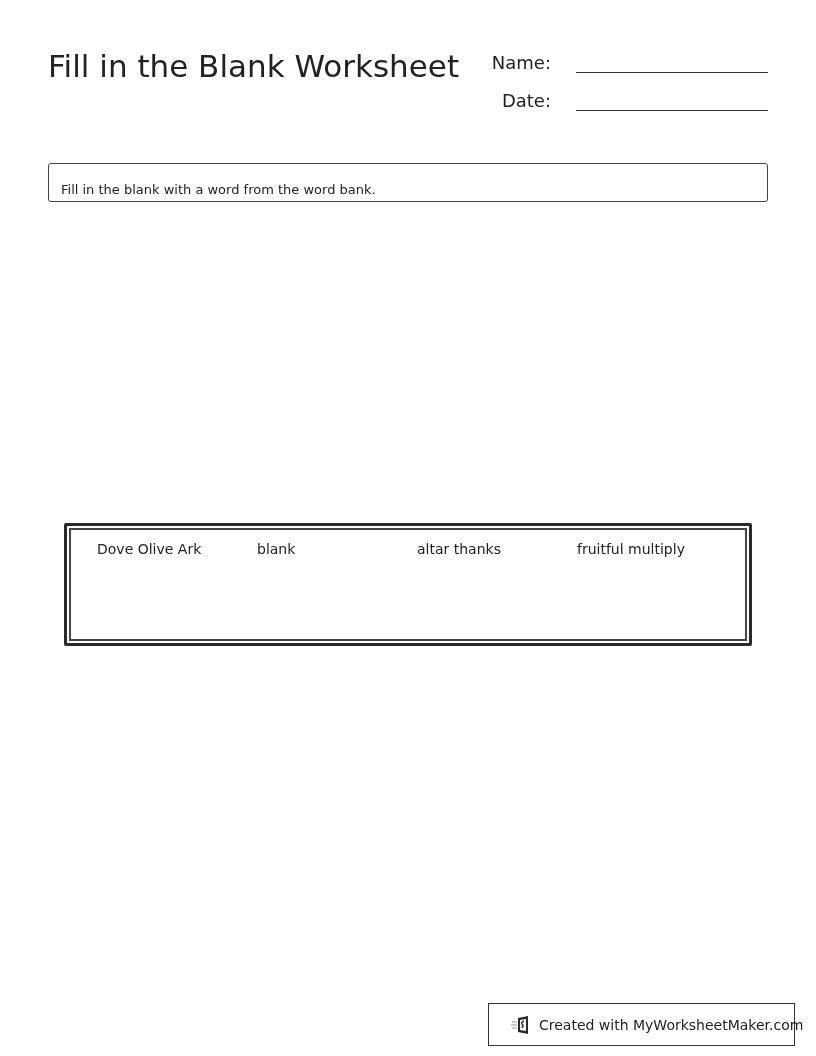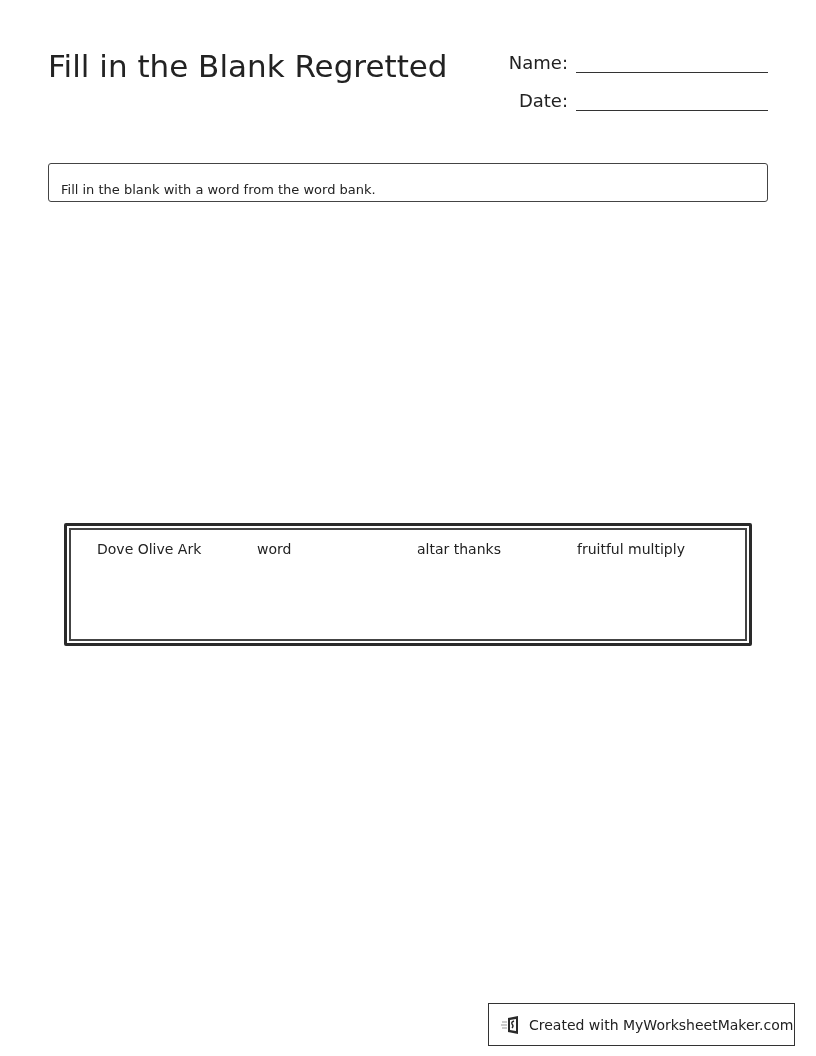--- a/index.html
+++ b/index.html
@@ -24,21 +24,21 @@
     position: absolute;
     display: flex;
     align-items: flex-end;
     right: 48px;
   }
   .field-label {
     font-size: 18px;
     color: #222;
     text-align: right;
     width: 70px;
-    margin-right: 8px;
+    margin-right: 25px;
     white-space: nowrap;
   }
   .field-line {
     width: 192px;
     height: 20px;
     border-bottom: 1.5px solid #333;
   }
   .name-row { top: 52px; }
   .date-row { top: 90px; align-items: flex-end; }
 
@@ -85,56 +85,56 @@
 
   .footer-badge {
     position: absolute;
     left: 488px;
     top: 1003px;
     width: 307px;
     height: 43px;
     border: 1.5px solid #333;
     display: flex;
     align-items: center;
-    padding-left: 12px;
+    padding-left: 22px;
     font-size: 14px;
     color: #222;
     white-space: nowrap;
   }
   .footer-icon {
     width: 22px;
     height: 22px;
     margin-right: 6px;
     display: inline-block;
   }
 </style>
 </head>
 <body>
 
-<h1 class="title">Fill in the Blank Regretted</h1>
+<h1 class="title">Fill in the Blank Worksheet</h1>
 
 <div class="field-row name-row">
   <span class="field-label">Name:</span>
   <span class="field-line"></span>
 </div>
 
 <div class="field-row date-row">
   <span class="field-label">Date:</span>
   <span class="field-line"></span>
 </div>
 
 <div class="instructions">
   <span>Fill in the blank with a word from the word bank.</span>
 </div>
 
 <div class="word-bank">
   <div class="word-bank-inner">
     <div class="wb-row">
       <div class="wb-cell">Dove Olive Ark</div>
-      <div class="wb-cell">word</div>
+      <div class="wb-cell">blank</div>
       <div class="wb-cell">altar thanks</div>
       <div class="wb-cell">fruitful multiply</div>
     </div>
   </div>
 </div>
 
 <div class="footer-badge">
   <span class="footer-icon">
     <svg width="22" height="22" viewBox="0 0 22 22">
       <line x1="1" y1="8" x2="6" y2="8" stroke="#999" stroke-width="1"></line>

